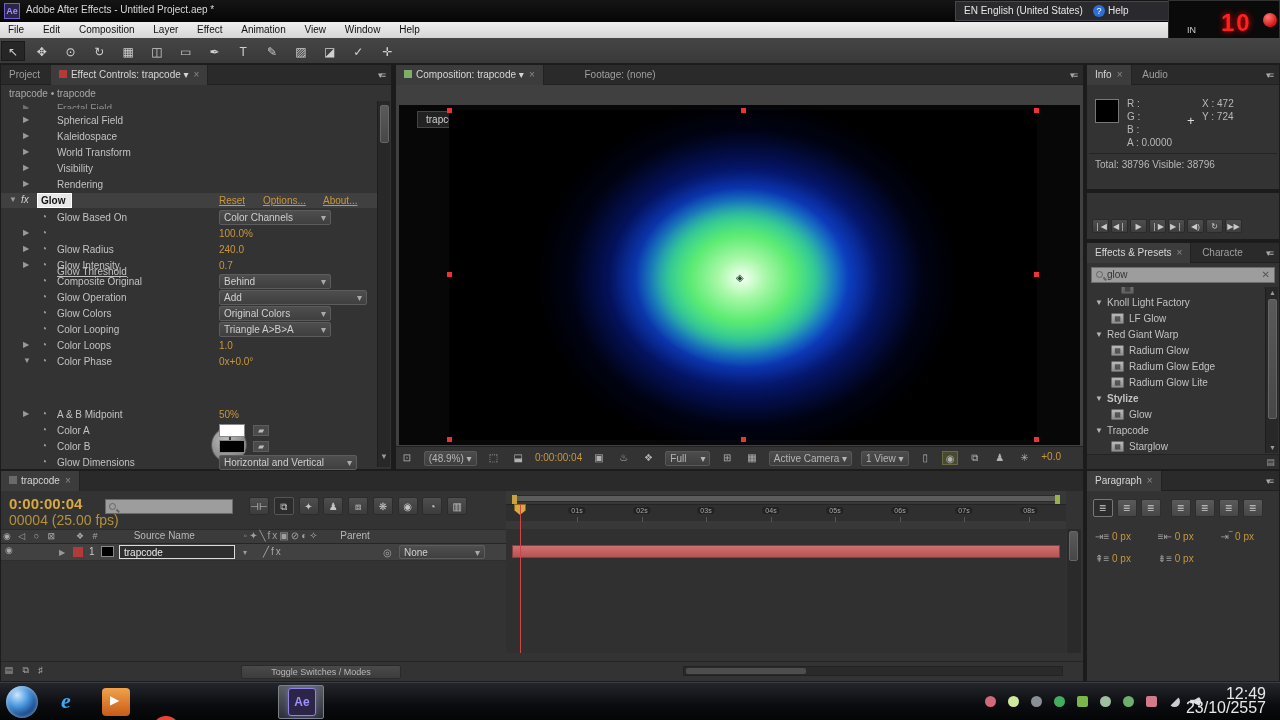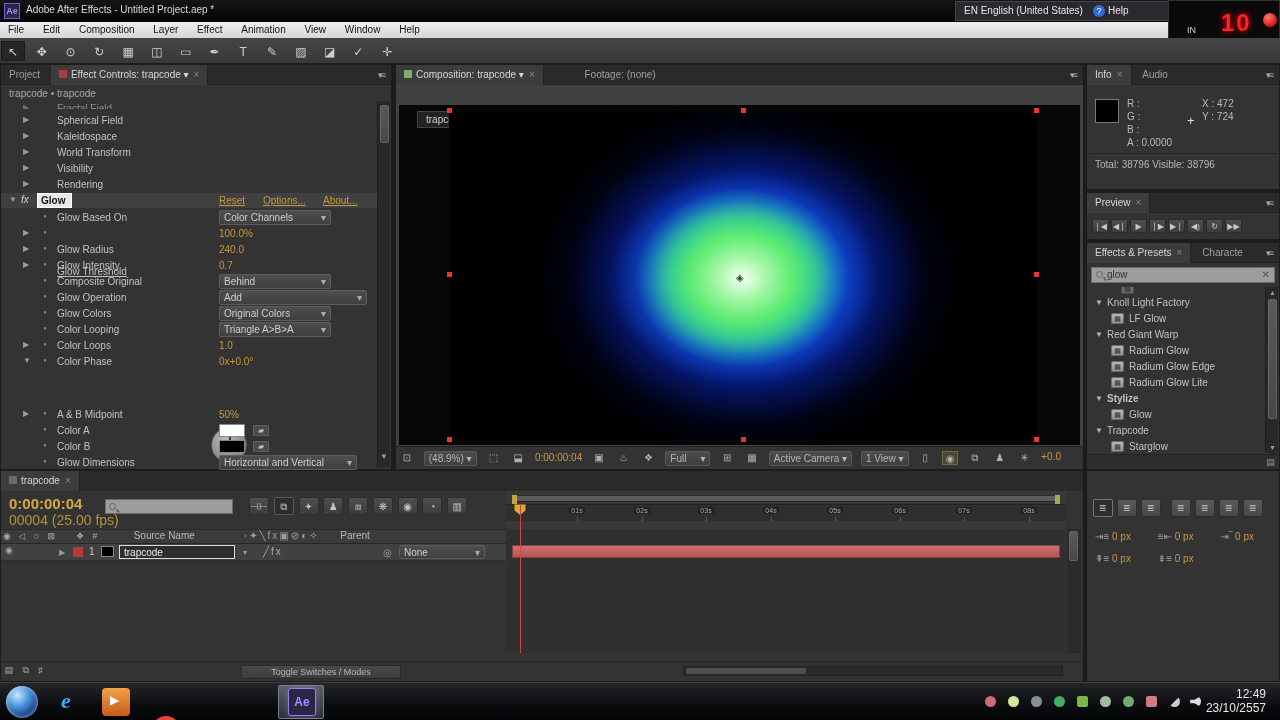--- a/index.html
+++ b/index.html
@@ -125,21 +125,21 @@
   .pg-field { display:inline-block; width:56px; margin:2px 0 2px 4px; color:#9f9f9f; }
   .pg-field .v { color:#c8973c; }
 
   
   .taskbar { position:absolute; left:0; top:682px; width:1280px; height:38px; background:linear-gradient(#23262b,#0b0c0f 60%,#040506); border-top:1px solid #3a3e44; }
   .orb { position:absolute; left:6px; top:3px; width:32px; height:32px; border-radius:50%; background:radial-gradient(circle at 35% 28%, #cfe6ff, #4f9be0 35%, #1c4f93 65%, #0a2a55); box-shadow:inset 0 0 4px rgba(255,255,255,.6); }
   .tb-ico { position:absolute; top:5px; width:28px; height:28px; border-radius:3px; }
   .ae-task { background:#2d2547; border:1px solid #8f83e8; box-shadow:0 0 6px rgba(160,150,255,.4); color:#9f90ff; font-weight:bold; text-align:center; line-height:26px; font-size:12px; }
   .ae-slot { position:absolute; left:278px; top:2px; width:46px; height:34px; background:linear-gradient(#5a5f66,#2c3036); border:1px solid #7b8088; border-radius:2px; }
   .tray-dot { position:absolute; top:13px; width:11px; height:11px; border-radius:50%; }
-  .clock { position:absolute; right:14px; top:4px; text-align:right; color:#e8e8e8; font-size:12px; line-height:14px; }
+  .clock { position:absolute; right:14px; top:4px; text-align:right; color:#e8e8e8; font-size:16px; line-height:14px; }
   .ie-e { color:#3fa9f5; font-size:22px; font-weight:bold; font-family:"Liberation Serif", serif; font-style:italic; line-height:26px; text-align:center; display:block; }
   .chrome-ico { background:conic-gradient(from -45deg, #ea4335 0 33%, #34a853 0 66%, #fbbc05 0 100%); border-radius:50%; position:relative; }
   .chrome-ico::after { content:""; position:absolute; left:8px; top:8px; width:12px; height:12px; background:#4285f4; border:2px solid #fff; border-radius:50%; }
   .wmp { background:linear-gradient(#f0a34a,#c85a1a); position:relative; border-radius:4px; }
   .wmp::after { content:"▶"; position:absolute; left:8px; top:5px; color:#fff; font-size:12px; }
 </style>
 </head>
 <body>
 
 <div id="screen">
@@ -375,24 +375,20 @@
     <div class="info-lbl" style="left:40px;top:59px;">B :</div>
     <div class="info-lbl" style="left:40px;top:72px;">A :  0.0000</div>
     <div class="info-lbl" style="left:100px;top:48px;color:#ddd;font-size:13px;">+</div>
     <div class="info-lbl" style="left:115px;top:33px;">X : 472</div>
     <div class="info-lbl" style="left:115px;top:46px;">Y : 724</div>
     <div class="hr" style="top:88px;"></div>
     <div class="info-lbl" style="left:8px;top:94px;">Total: 38796    Visible: 38796</div>
   </div>
 
   <div class="rpanel" style="top:192px;height:48px;">
-    <div class="tabbar">
-      <span class="tab active"><span>Preview</span><span class="x-ico"></span></span>
-      <span class="pmenu"></span>
-    </div>
     <div class="abs" style="left:4px;top:25px;white-space:nowrap;">
       <span class="prev-btn">❘◀</span><span class="prev-btn">◀❘</span><span class="prev-btn">▶</span><span class="prev-btn">❘▶</span><span class="prev-btn">▶❘</span><span class="prev-btn">◀)</span><span class="prev-btn">↻</span><span class="prev-btn">▶▶</span>
     </div>
   </div>
 
   <div class="rpanel" style="top:242px;height:228px;">
     <div class="tabbar">
       <span class="tab active" style="max-width:120px;overflow:hidden;"><span>Effects &amp; Presets</span><span class="x-ico"></span></span>
       <span class="tab">Characte</span>
       <span class="pmenu"></span>
@@ -539,20 +535,24 @@
       <span class="sw-ico">⧉</span>
       <span class="sw-ico">♯</span>
       <span class="toggle-btn">Toggle Switches / Modes</span>
       <span class="abs" style="right:20px;top:4px;width:380px;height:10px;background:#2a2a2a;border:1px solid #222;">
           <span class="abs" style="left:2px;top:1px;width:120px;height:6px;background:#4e4e4e;border-radius:2px;"></span>
         </span>
     </div>
   </div>
 
   <div class="rpanel" style="top:470px;height:212px;">
+    <div class="tabbar">
+      <span class="tab active"><span>Paragraph</span><span class="x-ico"></span></span>
+      <span class="pmenu"></span>
+    </div>
     <div class="abs" style="left:4px;top:26px;white-space:nowrap;">
       <span class="pg-btn sel"></span><span class="pg-btn"></span><span class="pg-btn"></span><span class="pg-btn" style="margin-left:8px;"></span><span class="pg-btn"></span><span class="pg-btn"></span><span class="pg-btn"></span>
     </div>
     <div class="abs" style="left:4px;top:58px;">
       <span class="pg-field">⇥≡ <span class="v">0 px</span></span>
       <span class="pg-field">≡⇤ <span class="v">0 px</span></span>
       <span class="pg-field">⇥‾ <span class="v">0 px</span></span>
     </div>
     <div class="abs" style="left:4px;top:80px;">
       <span class="pg-field">⇞≡ <span class="v">0 px</span></span>

